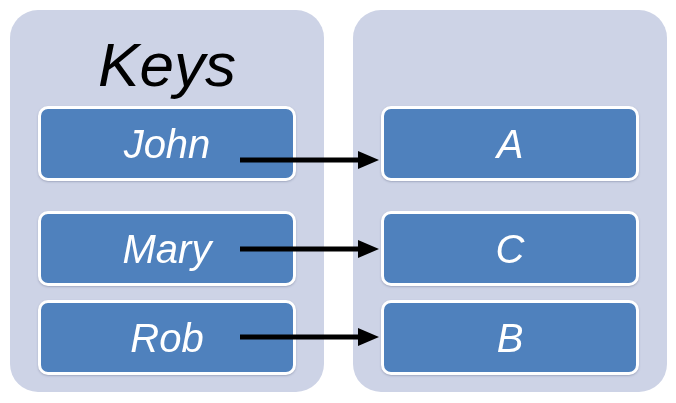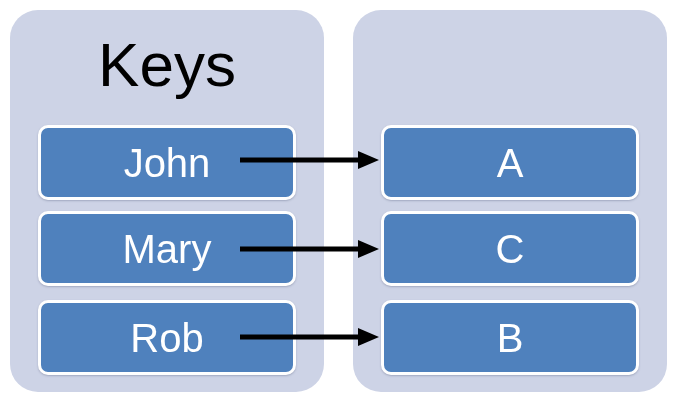--- a/index.html
+++ b/index.html
@@ -6,20 +6,21 @@
   body {
     width: 676px; height: 403px;
     background: var(--page-bg, #ffffff);
     font-family: "Liberation Sans", sans-serif;
     overflow: hidden;
   }
   .canvas {
     position: relative;
     width: 676px; height: 284px;
     background: var(--page-bg, #ffffff);
+    font-style: italic;
   }
   .panel {
     position: absolute;
     top: 10px;
     width: 314px; height: 382px;
     background: var(--panel-bg, #cdd3e6);
     border-radius: 28px;
   }
   .panel.keys   { left: 10px; }
   .panel.values { left: 353px; }
@@ -39,21 +40,21 @@
     width: 258px; height: 75px;
     box-sizing: border-box;
     background: var(--box-fill, #4f81bd);
     border: 3px solid var(--box-border, #ffffff);
     border-radius: 10px;
     display: flex;
     align-items: center;
     justify-content: center;
     box-shadow: 0 1px 2px rgba(80, 90, 120, 0.35);
   }
-  .row1 { top: 115px; }
+  .row1 { top: 96px; }
   .row2 { top: 201px; }
   .row3 { top: 290px; }
   .node-label {
     color: var(--box-text, #ffffff);
     font-size: 40px;
     line-height: 1;
   }
   .arrows {
     position: absolute;
     left: 0; top: 0;

